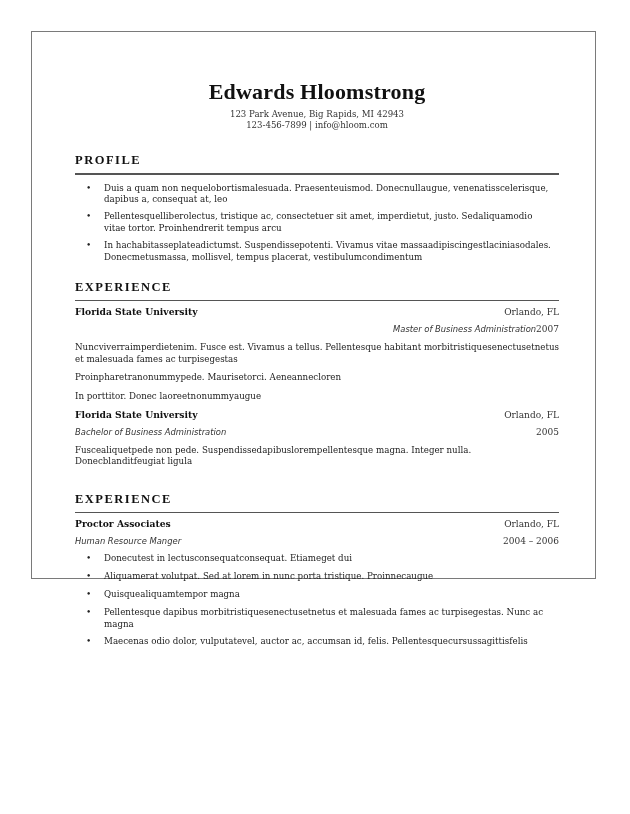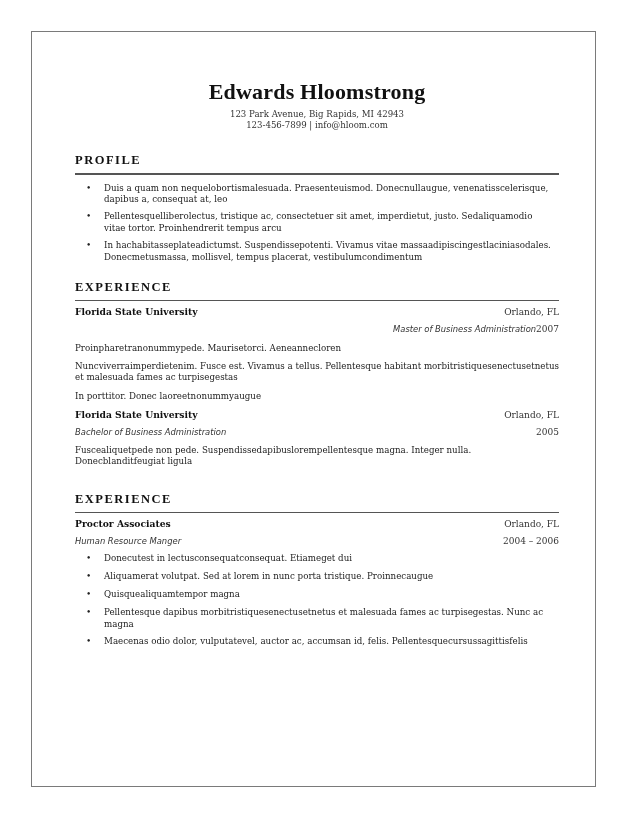--- a/index.html
+++ b/index.html
@@ -1,17 +1,17 @@
 <!DOCTYPE html>
 <html><head>
   <meta charset="utf-8">
   <style>
     html, body { margin: 0; padding: 0; background: #ffffff; }
     body { width: 630px; height: 814px; position: relative; overflow: hidden; font-family: "DejaVu Serif", "Liberation Serif", serif; color: #1a1a1a; }
-    .page { position: absolute; left: 31px; top: 31px; width: 565px; height: 756px; border: 1.5px solid #7a7a7a; box-sizing: border-box; }
+    .page { position: absolute; left: 31px; top: 31px; width: 565px; height: 548px; border: 1.5px solid #7a7a7a; box-sizing: border-box; }
     .content { position: absolute; left: 43px; top: 47px; width: 484px; }
     .name { text-align: center; font-family: "Liberation Serif", serif; font-weight: bold; font-size: 22px; letter-spacing: 0.2px; margin: 0; line-height: 26px; color: #111; }
     .contact { text-align: center; font-size: 8.6px; line-height: 11px; color: #333; margin-top: 4px; }
     .section { margin-top: 20px; }
     .section-title { font-family: "Liberation Serif", serif; font-weight: bold; font-size: 12.5px; letter-spacing: 1.5px; color: #111; line-height: 15px; }
     .rule { height: 1.5px; background: #555; margin-top: 5px; margin-bottom: 4px; }
     ul { margin: 8px; padding: 0; list-style: none; }
     li { position: relative; padding-left: 21px; font-size: 8.7px; line-height: 11.4px; margin-bottom: 6px; color: #222; }
     li::before { content: "\2022"; position: absolute; left: 3px; top: 0; font-size: 9px; }
     .row { display: flex; justify-content: space-between; align-items: baseline; line-height: 13px; }
@@ -52,22 +52,22 @@
 
       <div class="entry">
         <div class="row">
           <span class="org">Florida State University</span>
           <span class="loc">Orlando, FL</span>
         </div>
         <div class="row" style="margin-top:4px;justify-content:flex-end;">
           <span class="degree">Master of Business Administration</span>
           <span class="date">2007</span>
         </div>
+        <div class="para" style="margin-top:6px;">Nuncviverraimperdietenim. Fusce est. Vivamus a tellus. Pellentesque habitant morbitristiquesenectusetnetus et malesuada fames ac turpisegestas</div>
         <div class="para" style="margin-top:7px;">Proinpharetranonummypede. Maurisetorci. Aeneannecloren</div>
-        <div class="para" style="margin-top:6px;">Nuncviverraimperdietenim. Fusce est. Vivamus a tellus. Pellentesque habitant morbitristiquesenectusetnetus et malesuada fames ac turpisegestas</div>
         <div class="para" style="margin-top:7px;">In porttitor. Donec laoreetnonummyaugue</div>
       </div>
 
       <div class="entry" style="margin-top:6px;">
         <div class="row">
           <span class="org">Florida State University</span>
           <span class="loc">Orlando, FL</span>
         </div>
         <div class="row" style="margin-top:4px;">
           <span class="degree">Bachelor of Business Administration</span>

